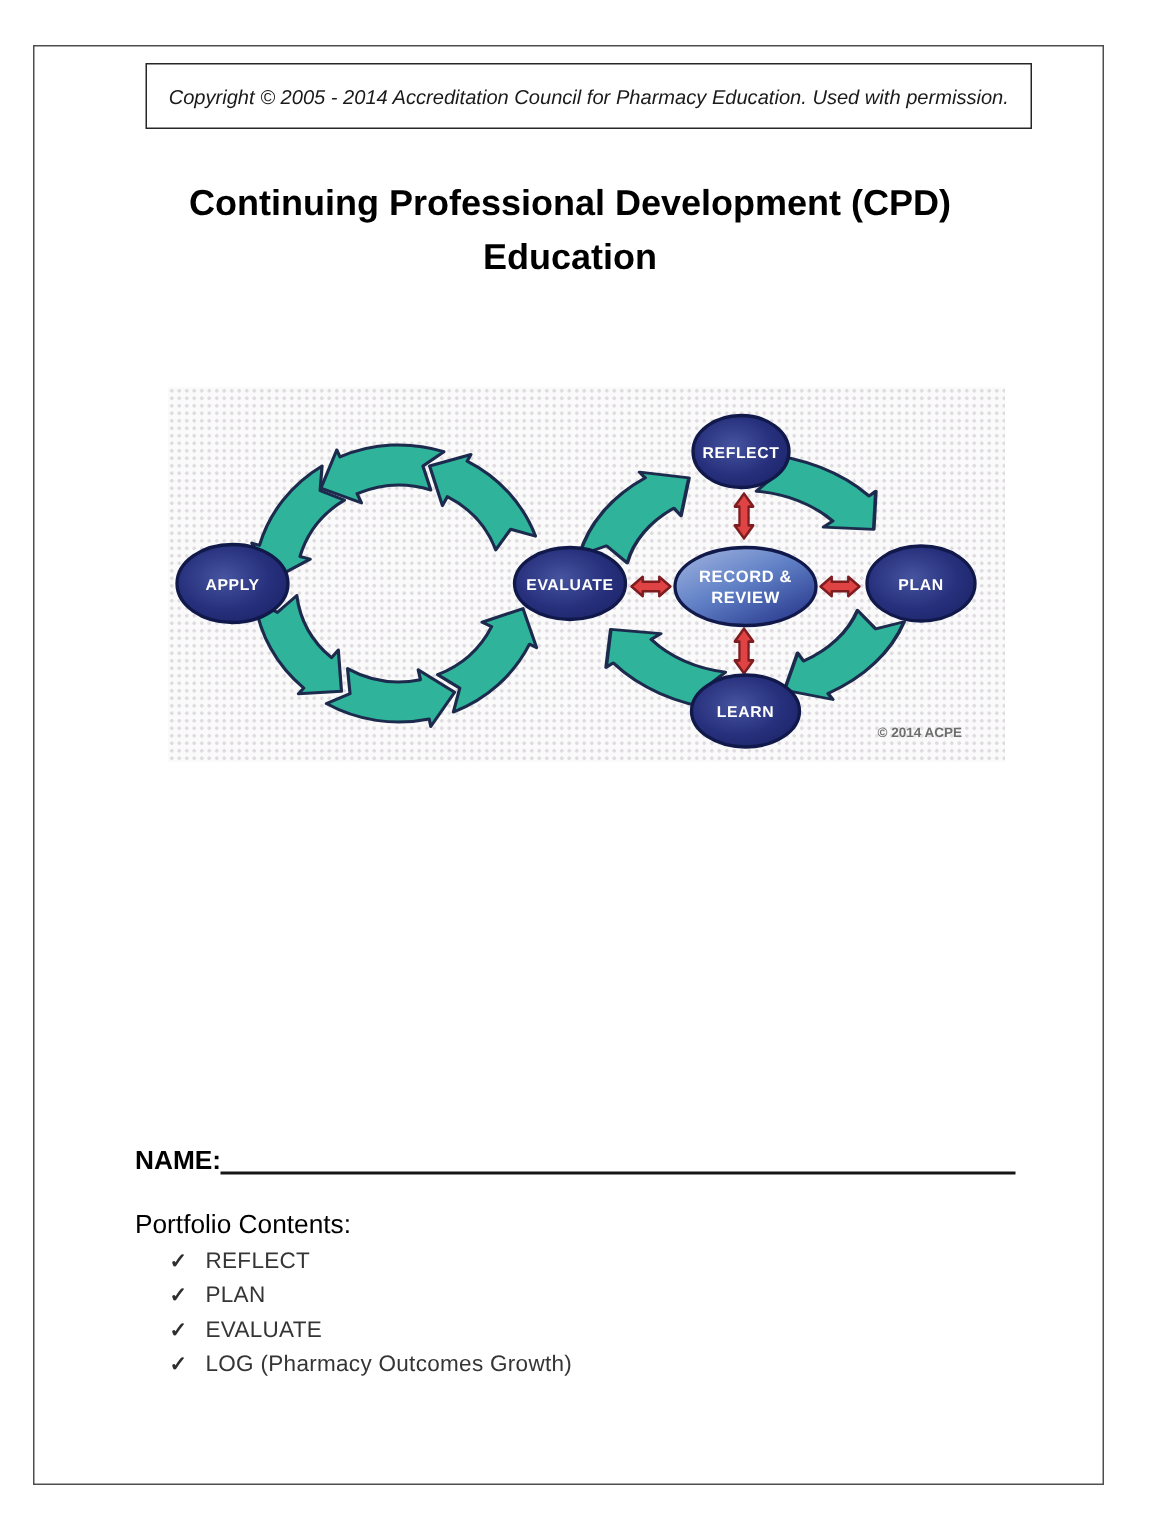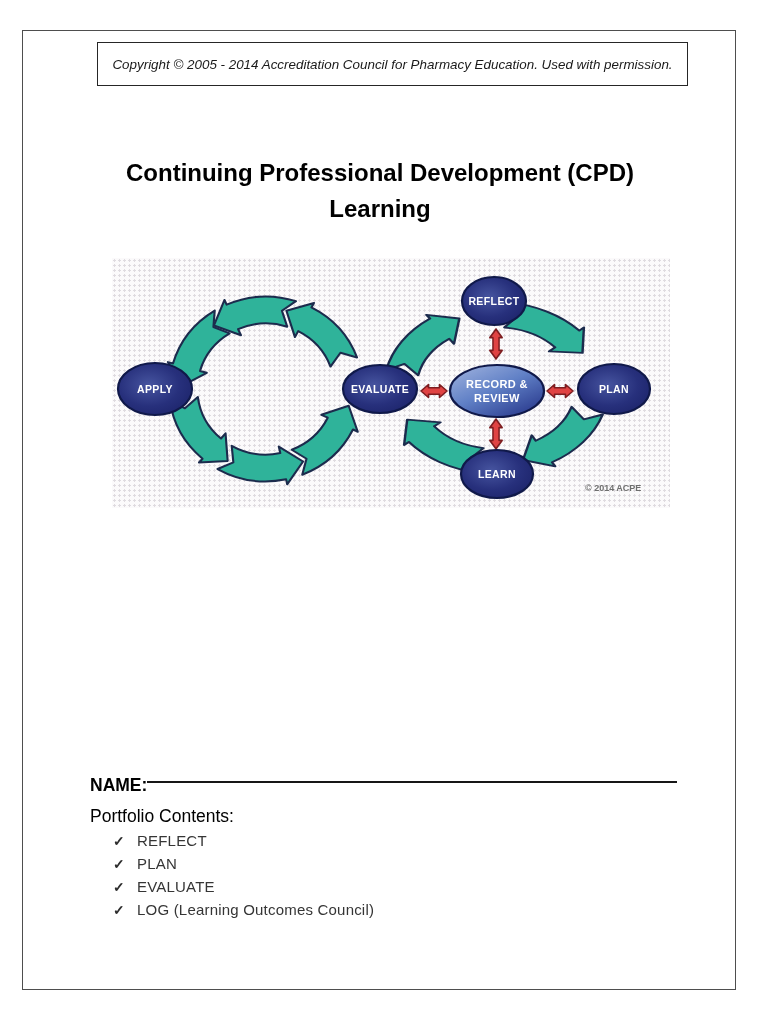--- a/index.html
+++ b/index.html
@@ -12,38 +12,38 @@
     border:1.6px solid #4e4e4e;box-sizing:border-box;
   }
   .copyright-box{
     position:absolute;left:97px;top:42px;width:591px;height:44px;
     border:1.6px solid #262626;box-sizing:border-box;
     display:flex;align-items:center;justify-content:center;
     font-style:italic;font-size:13.4px;color:#1a1a1a;white-space:nowrap;
   }
   .title{
     position:absolute;left:22px;top:118px;width:716px;
-    text-align:center;font-weight:bold;font-size:24px;line-height:36px;color:#000;margin-top:37px;
+    text-align:center;font-weight:bold;font-size:24px;line-height:36px;color:#000;
   }
   .diagram{
     position:absolute;left:112px;top:258px;width:558px;height:250px;
     background-color:#fbfafb;
     background-image:radial-gradient(rgba(188,182,190,0.45) 1px, transparent 1.3px);
     background-size:5px 5px;
   }
   .diagram svg{position:absolute;left:0;top:0;}
   .teal{fill:#2fb39a;stroke:#1c2b4d;stroke-width:2.4px;stroke-linejoin:round;}
   .red{fill:#e04343;stroke:#7d1d20;stroke-width:1.6px;stroke-linejoin:round;}
   .node{stroke:#10194a;stroke-width:2.2px;}
   .nodeText{fill:#ffffff;font-weight:bold;font-size:10.5px;letter-spacing:.4px;
     text-anchor:middle;font-family:"Liberation Sans",sans-serif;}
   .nodeTextC{font-size:11px;}
   .credit{fill:#6e6e6e;font-weight:bold;font-size:9px;font-family:"Liberation Sans",sans-serif;}
   .name-label{
-    position:absolute;left:90px;top:763px;font-weight:bold;font-size:17.5px;color:#000;margin-top:12px;
+    position:absolute;left:90px;top:763px;font-weight:bold;font-size:17.5px;color:#000;
   }
   .name-underline{
     position:absolute;left:147px;top:781px;width:530px;height:0;
     border-top:2px solid #161616;
   }
   .contents-heading{
     position:absolute;left:90px;top:806px;font-weight:normal;font-size:17.5px;color:#000;
   }
   .checklist{position:absolute;left:113px;top:832px;width:420px;}
   .check-row{display:flex;align-items:baseline;height:23px;}
@@ -54,21 +54,21 @@
 <body>
 
 <div class="page-border"></div>
 
 <div class="copyright-box">
   <span>Copyright © 2005 - 2014 Accreditation Council for Pharmacy Education. Used with permission.</span>
 </div>
 
 <div class="title">
   <div>Continuing Professional Development (CPD)</div>
-  <div>Learning</div>
+  <div>Education</div>
 </div>
 
 <div class="diagram">
   <svg width="558" height="250" viewBox="0 0 558 250">
     <defs>
       <radialGradient id="gNode" cx="42%" cy="42%" r="75%">
         <stop offset="0%" stop-color="#46549f"></stop>
         <stop offset="55%" stop-color="#27307c"></stop>
         <stop offset="100%" stop-color="#1a2166"></stop>
       </radialGradient>
@@ -130,15 +130,15 @@
   <div class="check-row">
     <span class="check">✓</span>
     <span class="check-label">PLAN</span>
   </div>
   <div class="check-row">
     <span class="check">✓</span>
     <span class="check-label">EVALUATE</span>
   </div>
   <div class="check-row">
     <span class="check">✓</span>
-    <span class="check-label">LOG (Learning Outcomes Council)</span>
+    <span class="check-label">LOG (Pharmacy Outcomes Growth)</span>
   </div>
 </div>
 
 </body></html>

